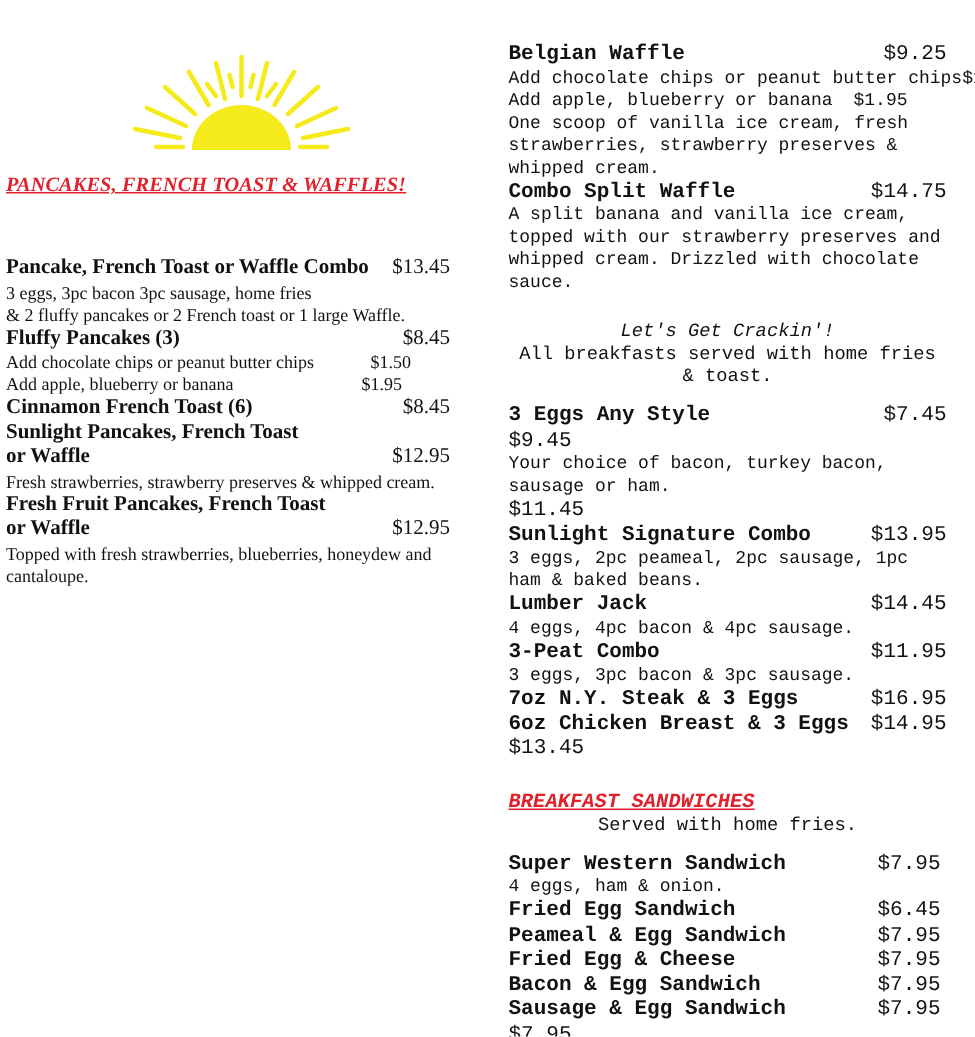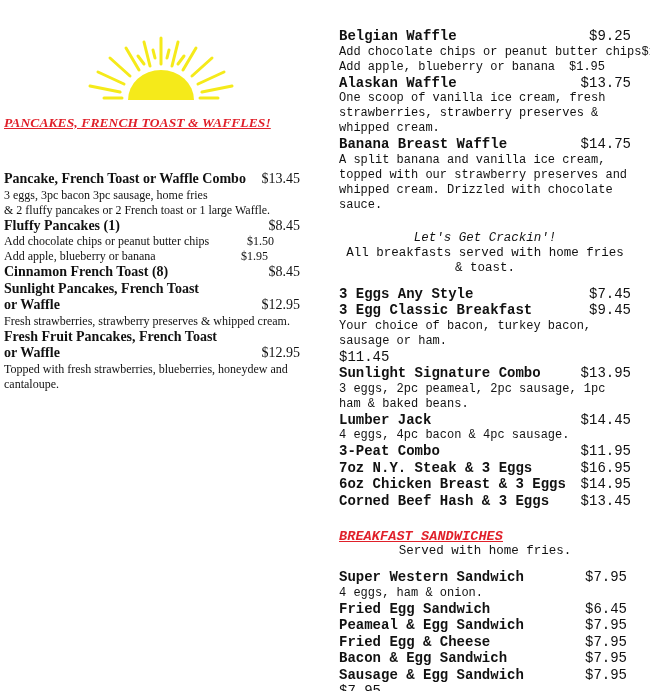--- a/index.html
+++ b/index.html
@@ -51,34 +51,34 @@
 
   <div style="position:absolute; top:171px; left:0; width:296px;">
     <div class="item">
       <span>Pancake, French Toast or Waffle Combo</span>
       <span class="price">$13.45</span>
     </div>
     <div class="desc">3 eggs, 3pc bacon 3pc sausage, home fries</div>
     <div class="desc" style="white-space:nowrap;">&amp; 2 fluffy pancakes or 2 French toast or 1 large Waffle.</div>
 
     <div class="item">
-      <span>Fluffy Pancakes (1)</span>
+      <span>Fluffy Pancakes (3)</span>
       <span class="price">$8.45</span>
     </div>
     <div class="addon" style="width:270px;">
       <span class="lbl">Add chocolate chips or peanut butter chips</span>
       <span class="pr">$1.50</span>
     </div>
     <div class="addon" style="width:264px;">
       <span class="lbl">Add apple, blueberry or banana</span>
       <span class="pr">$1.95</span>
     </div>
 
     <div class="item">
-      <span>Cinnamon French Toast (8)</span>
+      <span>Cinnamon French Toast (6)</span>
       <span class="price">$8.45</span>
     </div>
 
     <div class="item">
       <span>Sunlight Pancakes, French Toast</span>
     </div>
     <div class="item">
       <span>or Waffle</span>
       <span class="price">$12.95</span>
     </div>
@@ -102,72 +102,67 @@
       <span class="price">$9.25</span>
     </div>
     <div class="addon" style="width:266px;">
       <span class="lbl">Add chocolate chips or peanut butter chips</span>
       <span class="pr">$1.75</span>
     </div>
     <div class="addon" style="width:266px;">
       <span class="lbl">Add apple, blueberry or banana</span>
       <span class="pr">$1.95</span>
     </div>
-    <div class="item">
-      <span>Alaskan Waffle</span>
-      <span class="price">$13.75</span>
-    </div>
     <div class="desc">One scoop of vanilla ice cream, fresh strawberries, strawberry preserves &amp; whipped cream.</div>
     <div class="item">
-      <span>Banana Breast Waffle</span>
+      <span>Combo Split Waffle</span>
       <span class="price">$14.75</span>
     </div>
     <div class="desc">A split banana and vanilla ice cream, topped with our strawberry preserves and whipped cream. Drizzled with chocolate sauce.</div>
   </div>
 
   <div style="margin-top:18px;">
     <div class="sub-italic">Let's Get Crackin'!</div>
     <div class="sub">All breakfasts served with home fries &amp; toast.</div>
     <div style="margin-top:10px;">
       <div class="item">
         <span>3 Eggs Any Style</span>
         <span class="price">$7.45</span>
       </div>
       <div class="item">
-        <span>3 Egg Classic Breakfast</span>
         <span class="price">$9.45</span>
       </div>
       <div class="desc">Your choice of bacon, turkey bacon, sausage or ham.</div>
       <div class="item">
         <span class="price">$11.45</span>
       </div>
       <div class="item">
         <span>Sunlight Signature Combo</span>
         <span class="price">$13.95</span>
       </div>
       <div class="desc">3 eggs, 2pc peameal, 2pc sausage, 1pc ham &amp; baked beans.</div>
       <div class="item">
         <span>Lumber Jack</span>
         <span class="price">$14.45</span>
       </div>
       <div class="desc">4 eggs, 4pc bacon &amp; 4pc sausage.</div>
       <div class="item">
         <span>3-Peat Combo</span>
         <span class="price">$11.95</span>
       </div>
+      <div class="desc">3 eggs, 3pc bacon &amp; 3pc sausage.</div>
       <div class="item">
         <span>7oz N.Y. Steak &amp; 3 Eggs</span>
         <span class="price">$16.95</span>
       </div>
       <div class="item">
         <span>6oz Chicken Breast &amp; 3 Eggs</span>
         <span class="price">$14.95</span>
       </div>
       <div class="item">
-        <span>Corned Beef Hash &amp; 3 Eggs</span>
         <span class="price">$13.45</span>
       </div>
     </div>
   </div>
 
   <div style="margin-top:20px;">
     <div class="sec-title">BREAKFAST SANDWICHES</div>
     <div class="sub">Served with home fries.</div>
     <div style="margin-top:10px; width:288px;">
       <div class="item">

